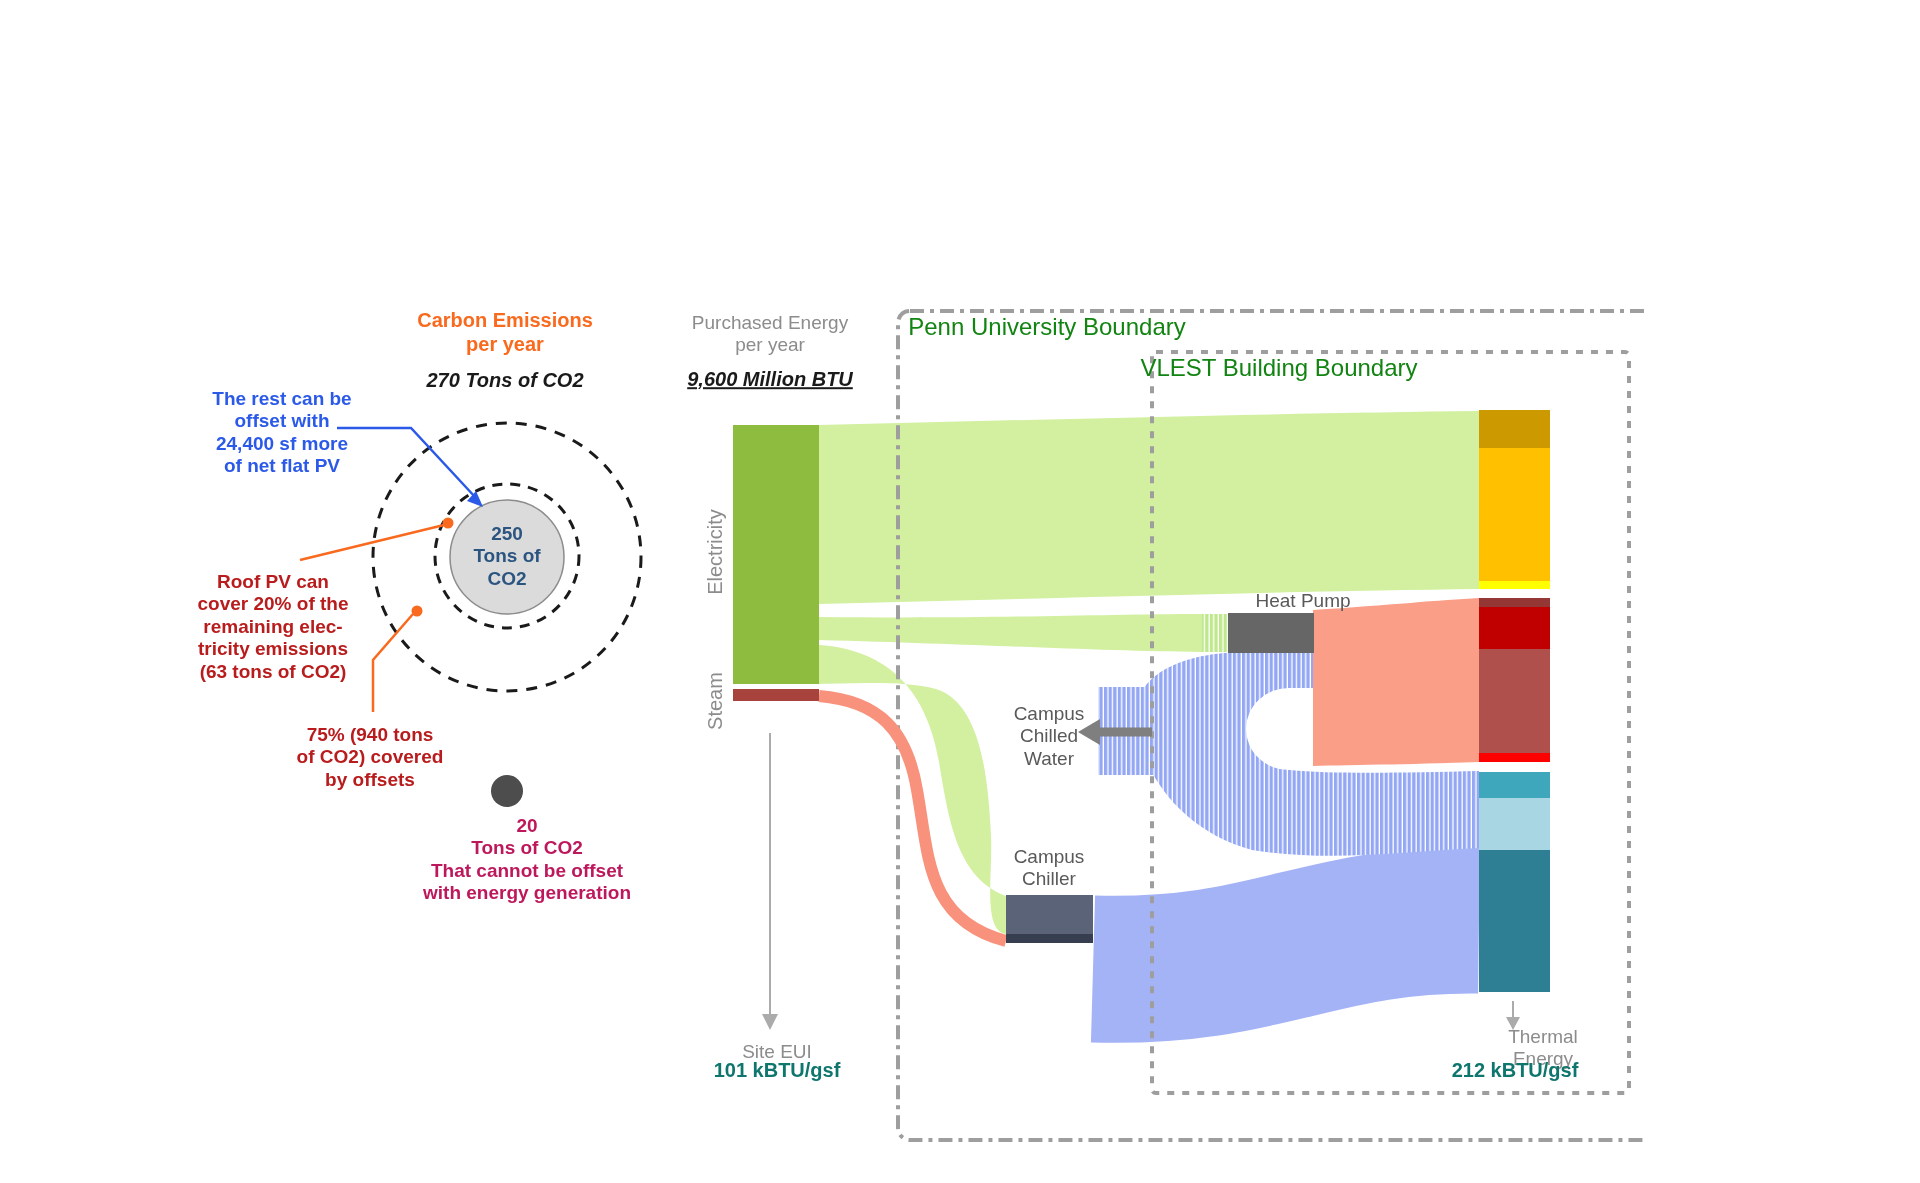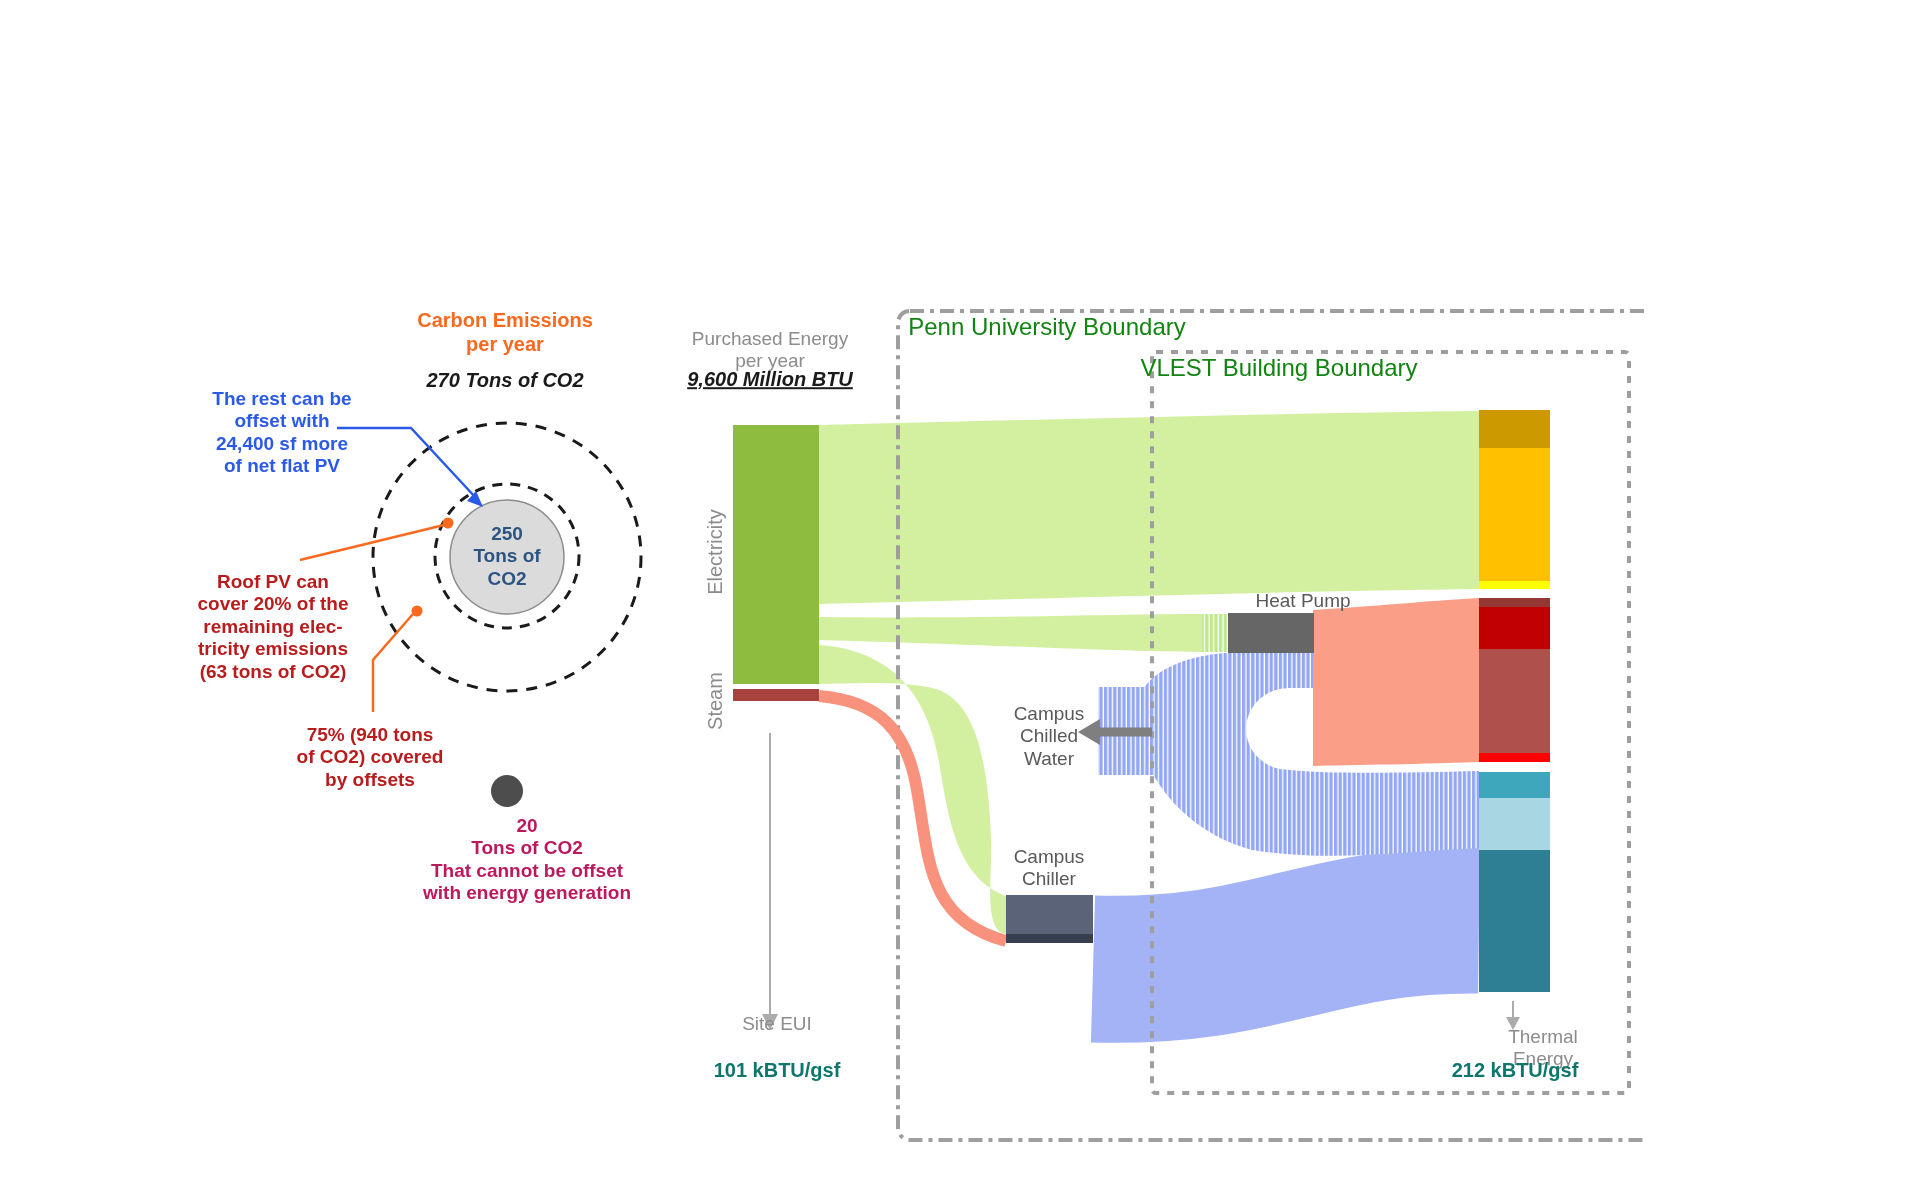--- a/index.html
+++ b/index.html
@@ -112,35 +112,35 @@
 of CO2) covered
 by offsets</div>
 <div class="lbl navy" style="left:507px;top:557px;">250
 Tons of
 CO2</div>
 <div class="lbl maroon" style="left:503px;top:860px;">20
 Tons of CO2
 That cannot be offset
 with energy generation</div>
 
-<div class="lbl gray" style="left:770px;top:350px;">Purchased Energy
+<div class="lbl gray" style="left:770px;top:334px;">Purchased Energy
 per year</div>
 <div class="lbl boldital" style="left:770px;top:380px;text-decoration:underline;">9,600 Million BTU</div>
 
 <div class="lbl vert gray" style="left:716px;top:552px;font-size:20px;">Electricity</div>
 <div class="lbl vert gray" style="left:716px;top:701px;font-size:20px;">Steam</div>
 
 <div class="lbl green" style="left:1047px;top:327px;">Penn University Boundary</div>
 <div class="lbl green" style="left:1279px;top:368px;">VLEST Building Boundary</div>
 
 <div class="lbl gray2" style="left:1271px;top:601px;margin-left:32px;">Heat Pump</div>
 <div class="lbl gray2" style="left:1049px;top:737px;">Campus
 Chilled
 Water</div>
 <div class="lbl gray2" style="left:1049px;top:868px;">Campus
 Chiller</div>
 
-<div class="lbl gray" style="left:777px;top:1024px;text-align:right;">Site EUI</div>
+<div class="lbl gray" style="left:777px;top:1052px;text-align:right;">Site EUI</div>
 <div class="lbl boldval" style="left:777px;top:1071px;">101 kBTU/gsf</div>
 <div class="lbl gray" style="left:1515px;top:1048px;margin-left:28px;">Thermal Energy</div>
 <div class="lbl boldval" style="left:1515px;top:1071px;">212 kBTU/gsf</div>
 
 </div>
 
 </body></html>

